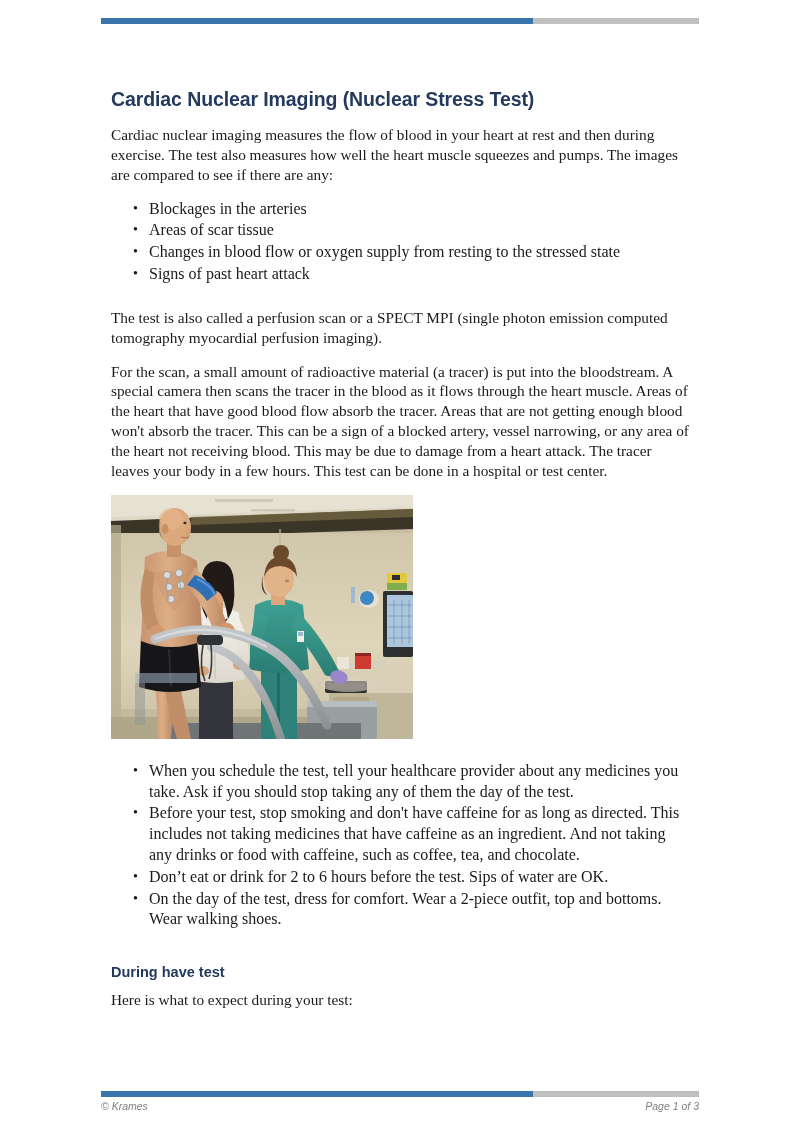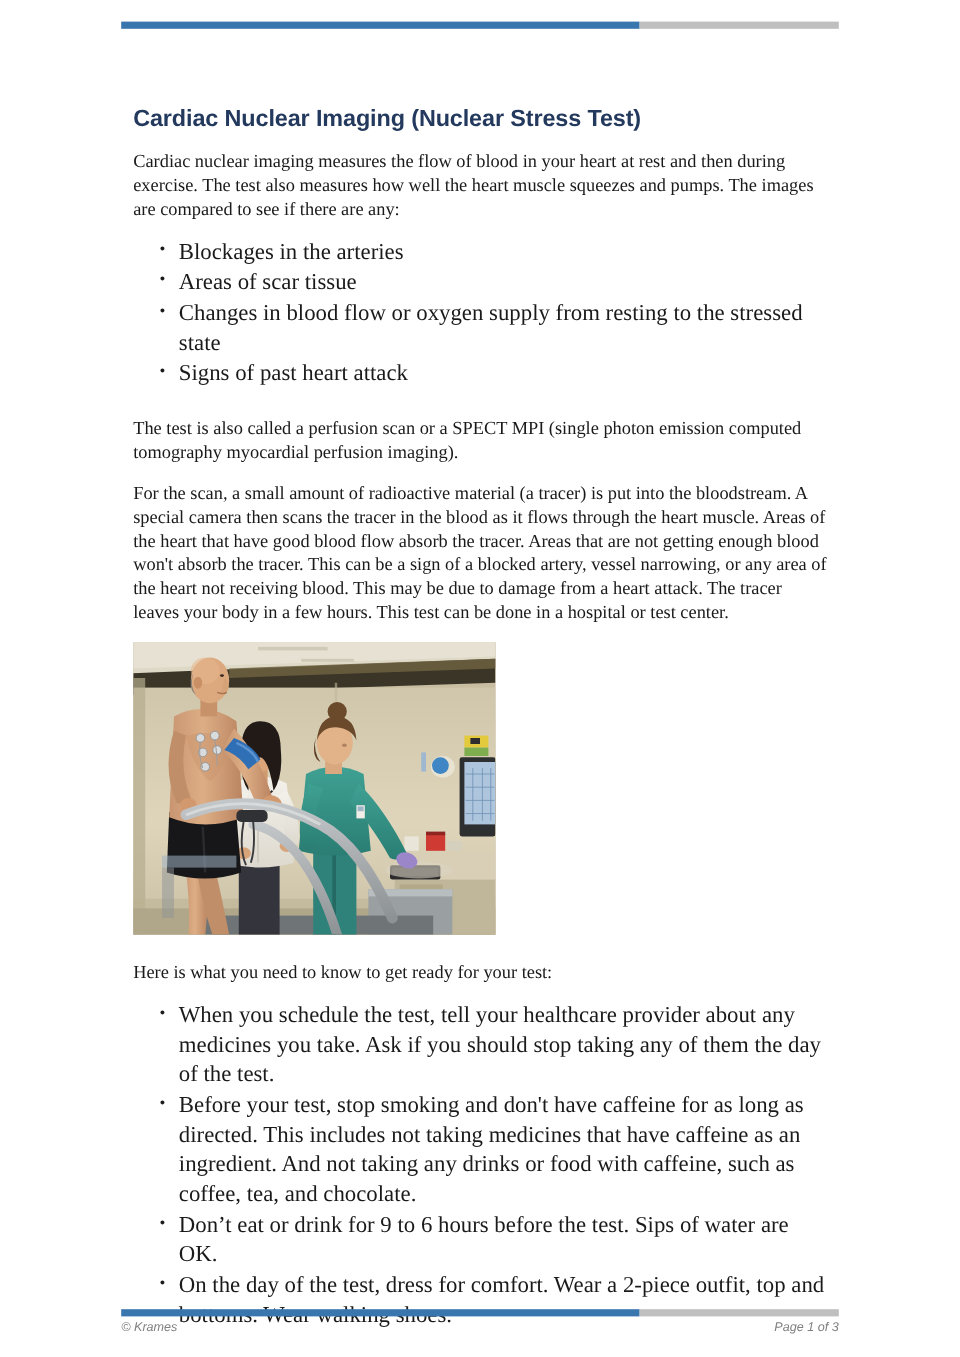--- a/index.html
+++ b/index.html
@@ -75,21 +75,21 @@
     margin: 0 0 14px 0;
     text-align: left;
   }
 
   ul.bullets {
     margin: 0 0 14px 0;
     padding: 0 0 0 38px;
     list-style: none;
   }
   ul.bullets > li {
-    font-size: 19px;
+    font-size: 16px;
     line-height: 1.30;
     margin: 0 0 1px 0;
     position: relative;
     padding-left: 0;
   }
   ul.bullets > li::before {
     content: "\2022";
     position: absolute;
     left: -16px;
     top: 0;
@@ -335,26 +335,25 @@
         </g>
 
         <rect x="24" y="178" width="62" height="10" fill="#9fb3c4" opacity="0.55"></rect>
         <rect x="24" y="188" width="10" height="42" fill="#8d9295" opacity="0.5"></rect>
 
         <rect x="0" y="0" width="302" height="244" fill="none" stroke="#ffffff" stroke-width="0"></rect>
       </svg>
     </div>
 
 
-    <p class="body-text">Here is what you need to know to get ready for your test:</p>
 
     <ul class="bullets">
       <li>When you schedule the test, tell your healthcare provider about any medicines you take. Ask if you should stop taking any of them the day of the test.</li>
       <li>Before your test, stop smoking and don't have caffeine for as long as directed. This includes not taking medicines that have caffeine as an ingredient. And not taking any drinks or food with caffeine, such as coffee, tea, and chocolate.</li>
-      <li>Don’t eat or drink for  9 to 6 hours before the test. Sips of water are OK.</li>
+      <li>Don’t eat or drink for  2 to 6 hours before the test. Sips of water are OK.</li>
       <li>On the day of the test, dress for comfort. Wear a 2-piece outfit, top and bottoms. Wear walking shoes.</li>
     </ul>
 
     <div class="spacer-md"></div>
 
     <h2 class="section-head">During have test</h2>
 
     <p class="body-text">Here is what to expect during your test:</p>
 
   </div>

